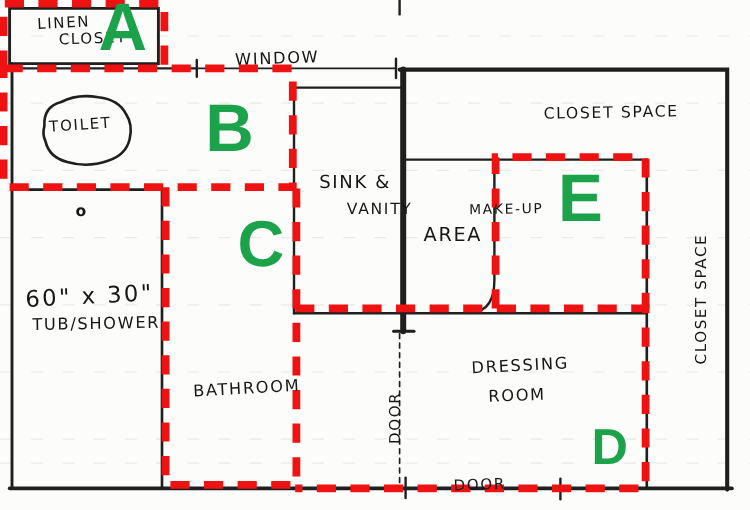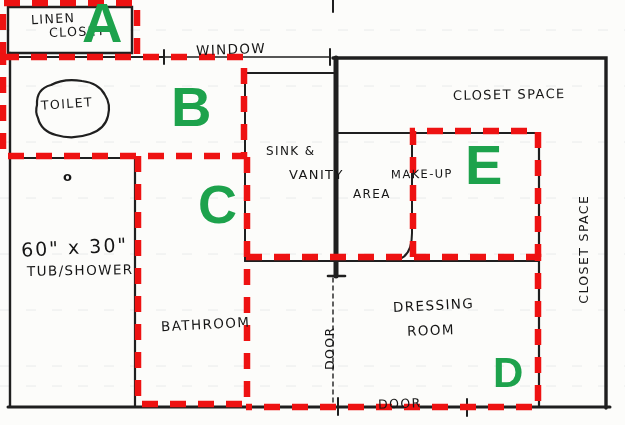--- a/index.html
+++ b/index.html
@@ -74,24 +74,24 @@
       <path d="M246,257 H538 V407 H246"></path>
       <path d="M413,257 V131 H538 V257"></path>
     </g>
   </svg>
 
   <div class="lbl" style="left:31px;top:13px;font-size:12.5px;transform:rotate(-3deg);">LINEN</div>
   <div class="lbl" style="left:49px;top:26px;font-size:12.5px;transform:rotate(-2deg);">CLOSET</div>
   <div class="lbl" style="left:196px;top:43px;font-size:13.5px;transform:rotate(-2deg);">WINDOW</div>
   <div class="lbl" style="left:41px;top:98px;font-size:12.5px;transform:rotate(-4deg);">TOILET</div>
   <div class="lbl" style="left:453px;top:88px;font-size:13px;transform:rotate(-1deg);">CLOSET SPACE</div>
-  <div class="lbl" style="left:266px;top:145px;font-size:12px;">SINK &amp;</div>
+  <div class="lbl" style="left:266px;top:145px;font-size:15px;">SINK &amp;</div>
   <div class="lbl" style="left:249px;top:168px;font-size:13px;margin-left:40px;">VANITY</div>
   <div class="lbl" style="left:345px;top:169px;font-size:11.5px;transform:rotate(-1deg);margin-left:46px;">MAKE-UP</div>
-  <div class="lbl" style="left:353px;top:188px;font-size:12px;">AREA</div>
+  <div class="lbl" style="left:353px;top:188px;font-size:16px;">AREA</div>
   <div class="lbl" style="left:63px;top:170px;font-size:13px;font-weight:700;">o</div>
   <div class="lbl" style="left:21px;top:238px;font-size:19px;transform:rotate(-3deg);letter-spacing:2px;">60" x 30"</div>
   <div class="lbl" style="left:27px;top:264px;font-size:13.5px;transform:rotate(-1deg);">TUB/SHOWER</div>
   <div class="lbl" style="left:161px;top:318px;font-size:13.5px;transform:rotate(-3deg);">BATHROOM</div>
   <div class="lbl" style="left:393px;top:299px;font-size:13.5px;transform:rotate(-3deg);">DRESSING</div>
   <div class="lbl" style="left:407px;top:324px;font-size:13.5px;transform:rotate(-2deg);">ROOM</div>
   <div class="lbl vert" style="left:308px;top:342px;font-size:12.5px;transform:rotate(-90deg);">DOOR</div>
   <div class="lbl" style="left:378px;top:398px;font-size:12.5px;transform:rotate(-2deg);">DOOR</div>
   <div class="lbl vert" style="left:530px;top:243px;font-size:12.5px;transform:rotate(-90deg);">CLOSET SPACE</div>
 

